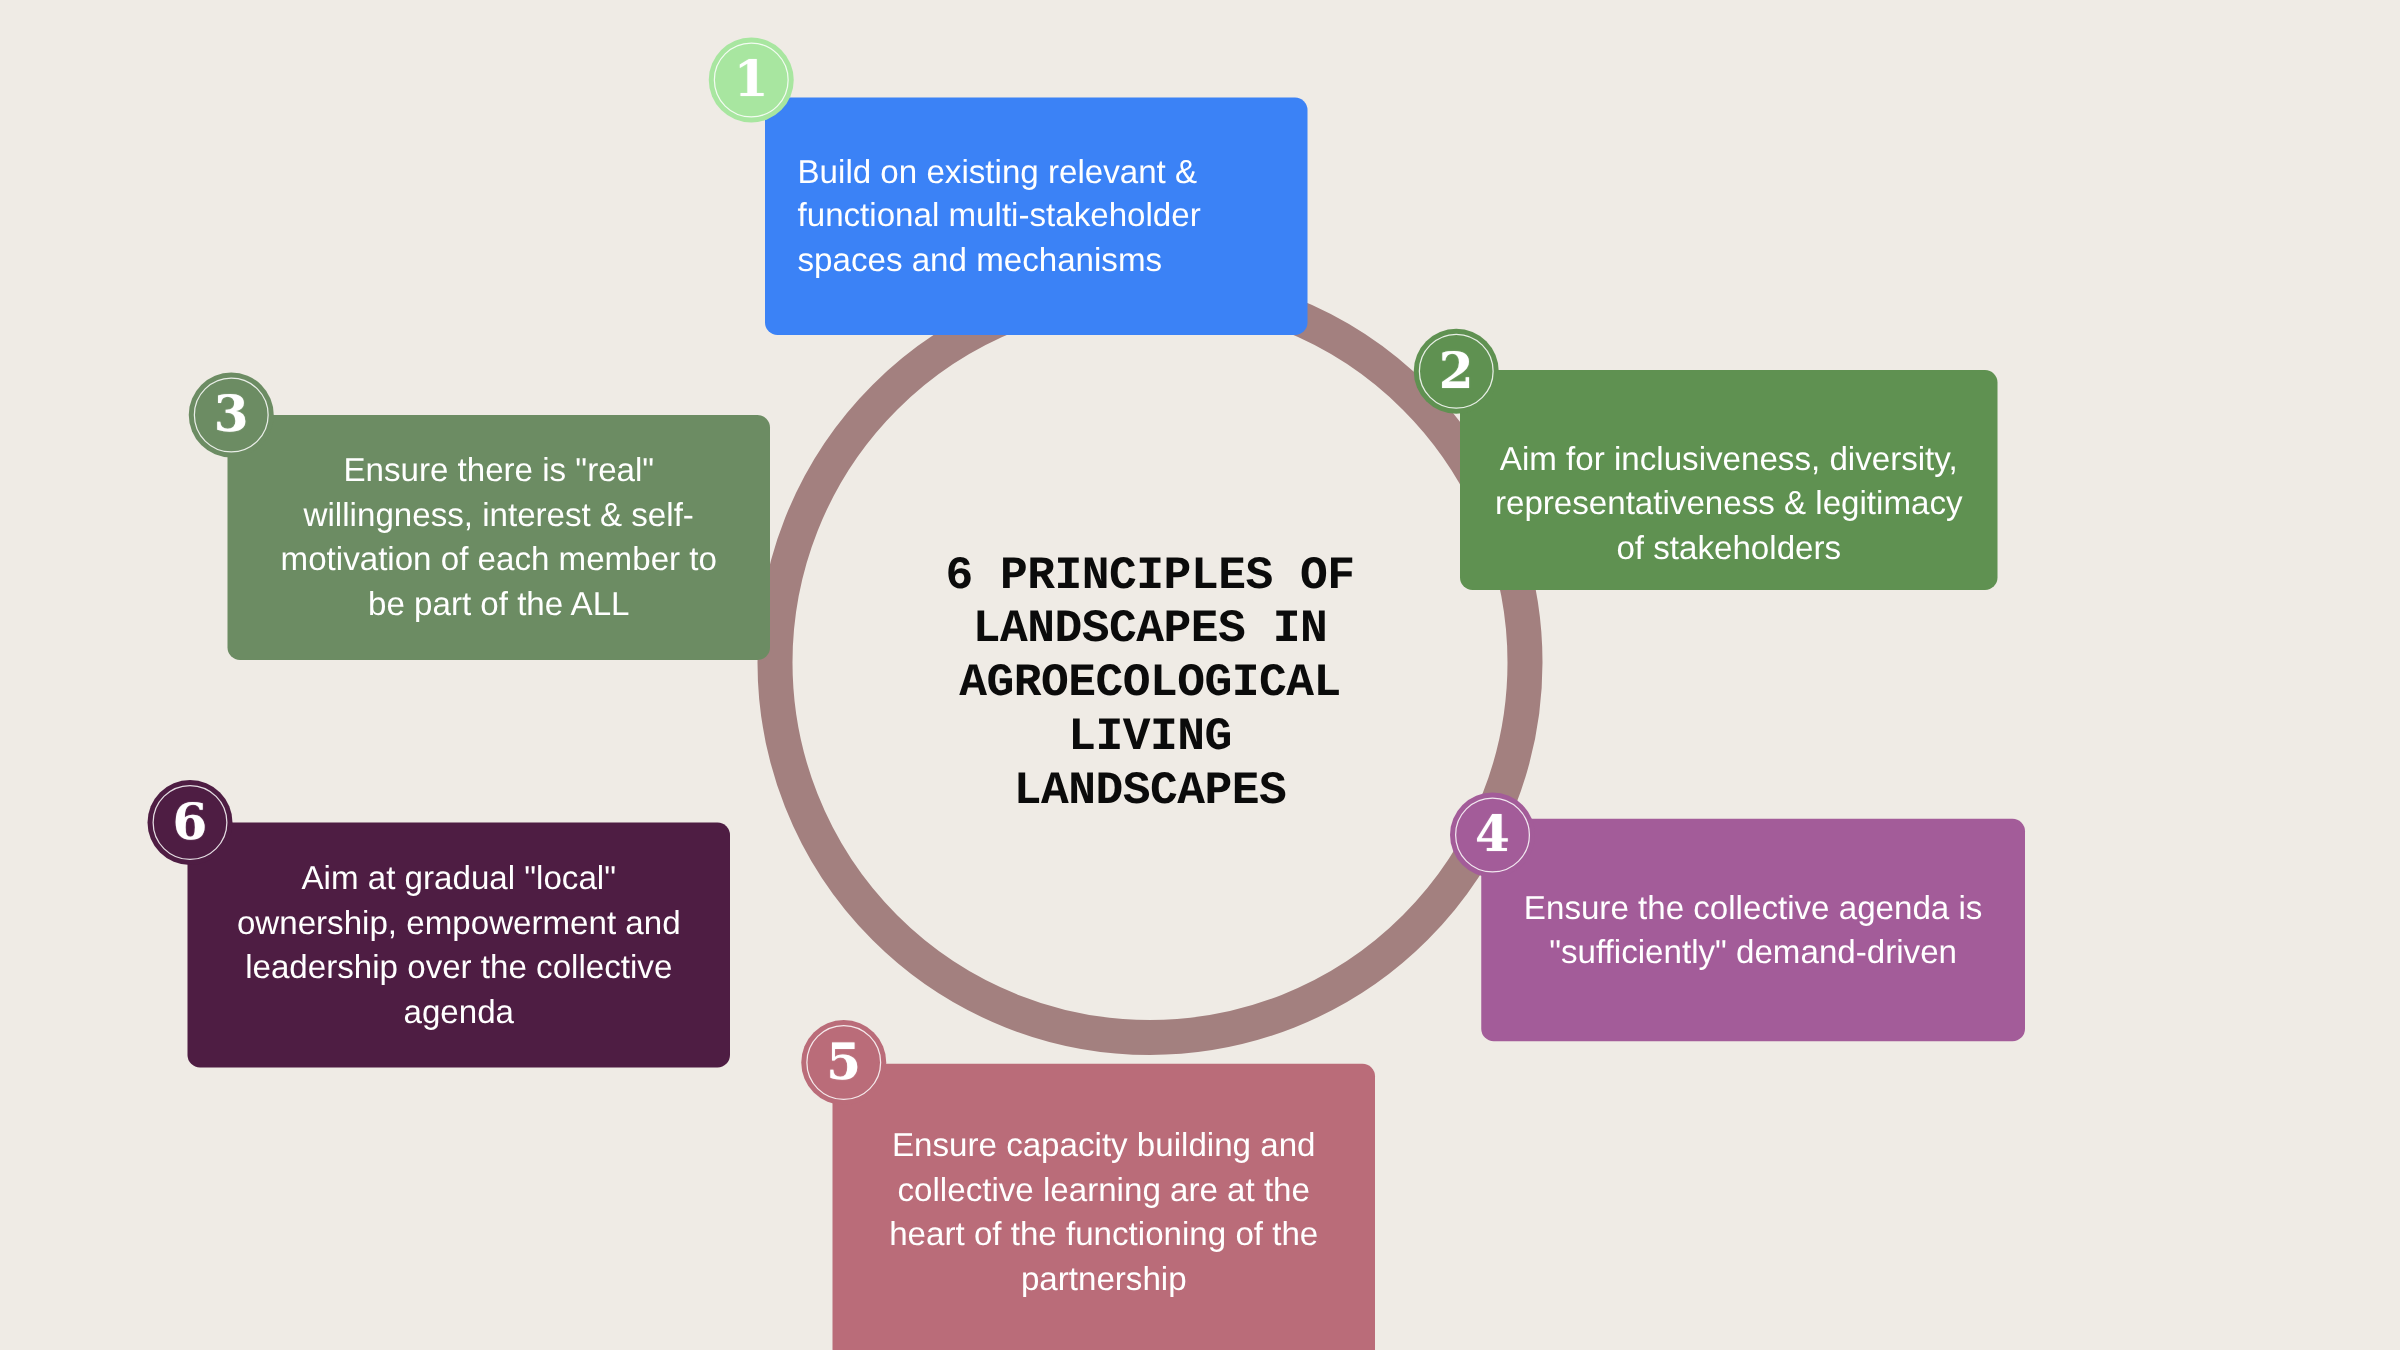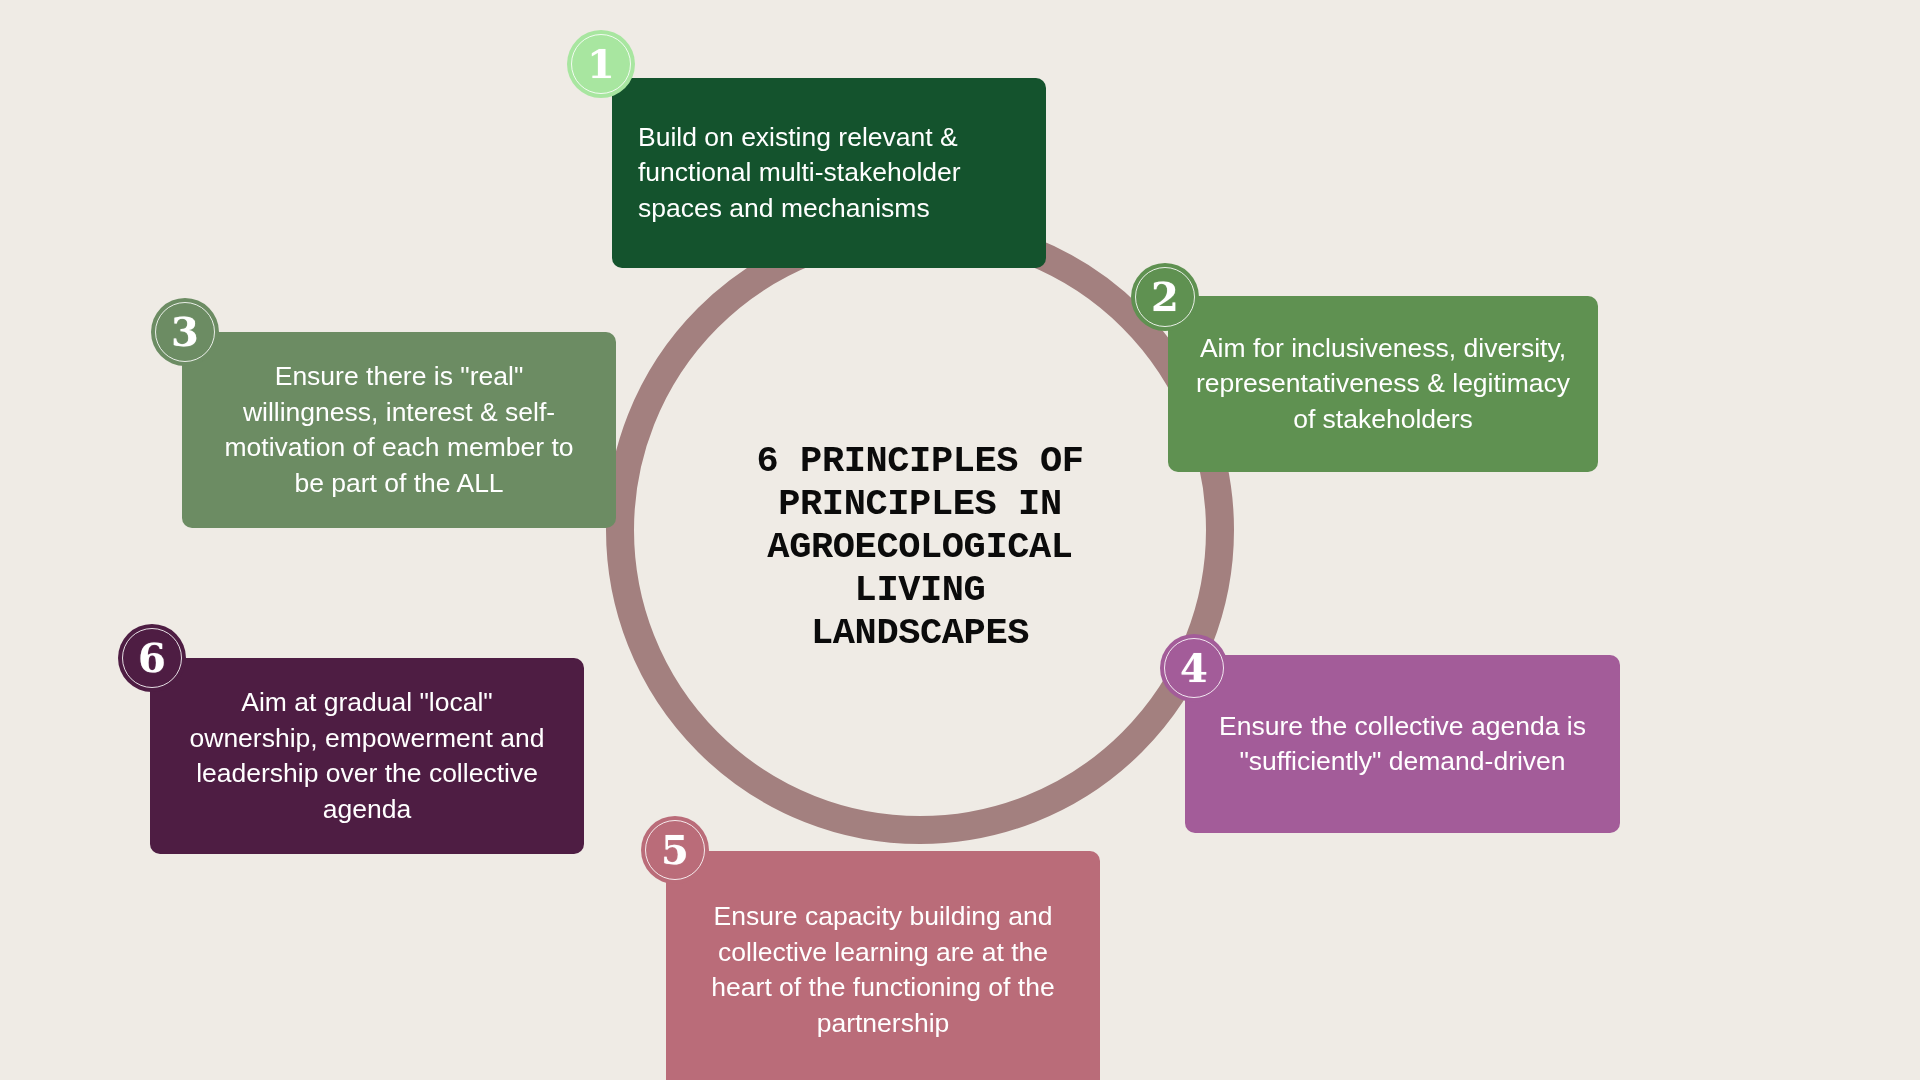--- a/index.html
+++ b/index.html
@@ -100,35 +100,35 @@
 <body style="background: rgb(239, 235, 229);">
 
 <div id="stage">
 
   <svg class="ring-svg" viewBox="0 0 1920 1080" width="1920" height="1080">
     <circle id="ring-circle" cx="920" cy="530" r="300" fill="none" stroke="#A3807F" stroke-width="28"></circle>
   </svg>
 
   <div class="center-title" style="color: rgb(11, 11, 11);">
     <span>6 PRINCIPLES OF</span>
-    <span>PRINCIPLES IN</span>
+    <span>LANDSCAPES IN</span>
     <span>AGROECOLOGICAL</span>
     <span>LIVING</span>
     <span>LANDSCAPES</span>
   </div>
 
-  <div class="card" id="card-1" style="background: #14532d; color: rgb(255, 255, 255); text-align: left;">
+  <div class="card" id="card-1" style="background: #3b82f6; color: rgb(255, 255, 255); text-align: left;">
     <span class="card-text">Build on existing relevant &amp; functional multi-stakeholder spaces and mechanisms</span>
   </div>
   <div class="badge" id="badge-1" style="background: rgb(168, 230, 160);">
     <span class="inner-ring"></span>
     <span class="num">1</span>
   </div>
 
-  <div class="card" id="card-2" style="background: rgb(95, 145, 81); color: rgb(255, 255, 255); text-align: center;">
+  <div class="card" id="card-2" style="background: rgb(95, 145, 81); color: rgb(255, 255, 255); text-align: center; align-items: flex-end;">
     <span class="card-text">Aim for inclusiveness, diversity, representativeness &amp; legitimacy of stakeholders</span>
   </div>
   <div class="badge" id="badge-2" style="background: rgb(95, 145, 81);">
     <span class="inner-ring"></span>
     <span class="num">2</span>
   </div>
 
   <div class="card" id="card-3" style="background: rgb(108, 140, 99); color: rgb(255, 255, 255); text-align: center;">
     <span class="card-text">Ensure there is "real" willingness, interest &amp; self-motivation of each member to be part of the ALL</span>
   </div>

